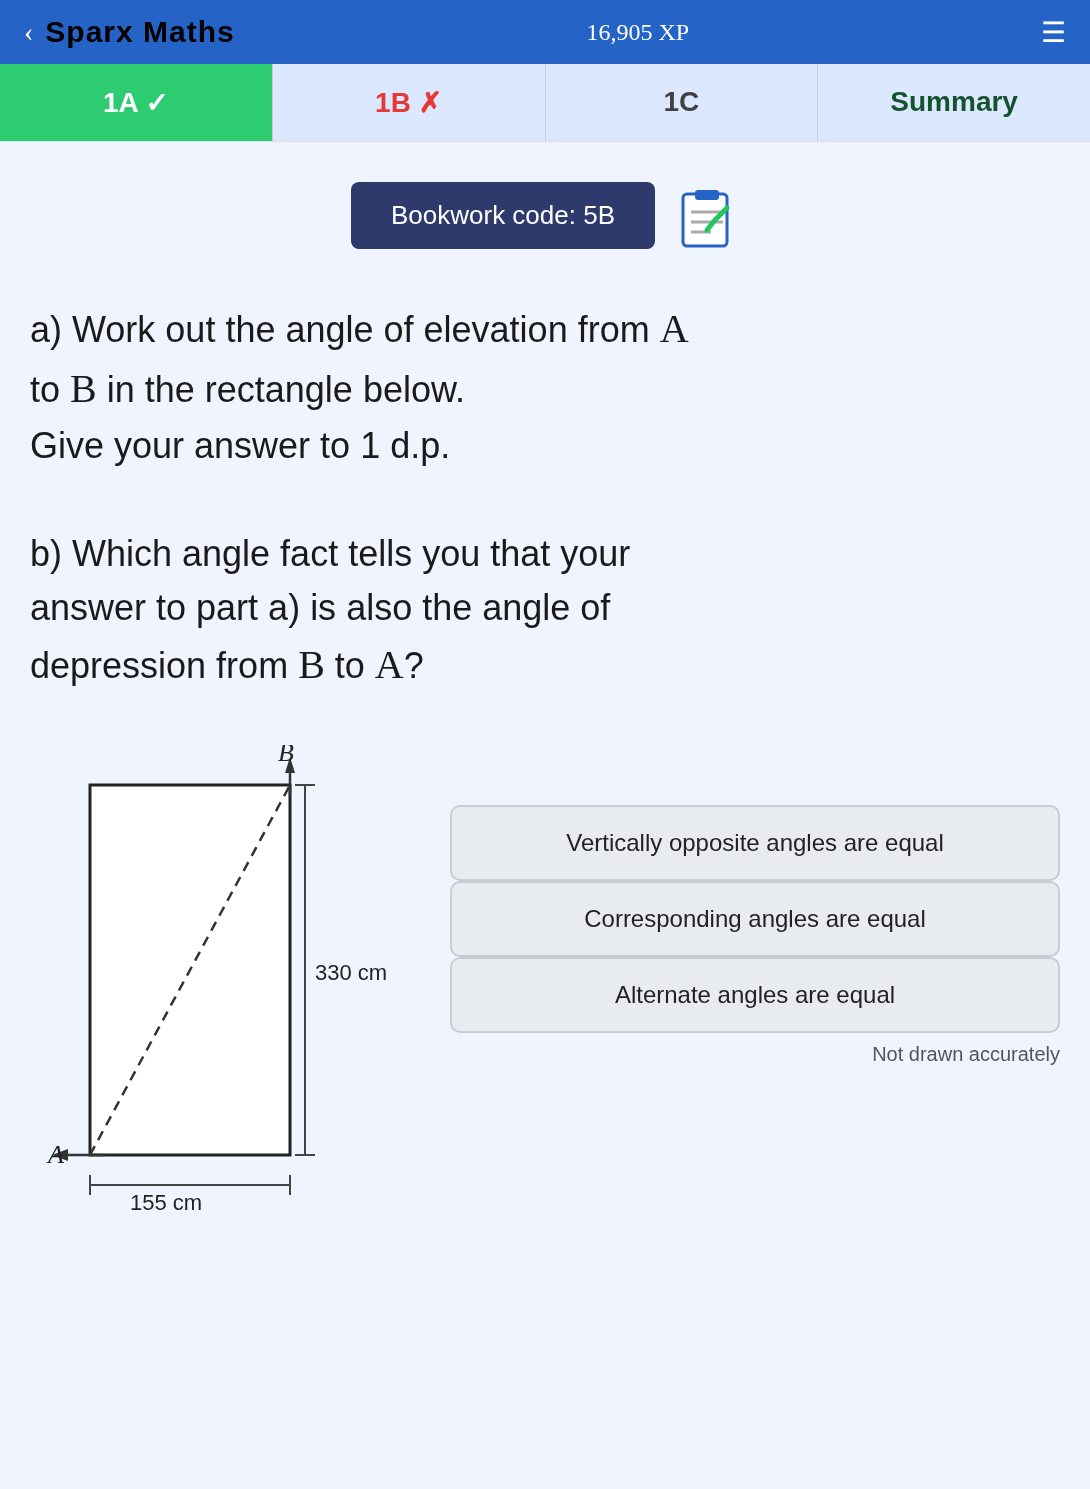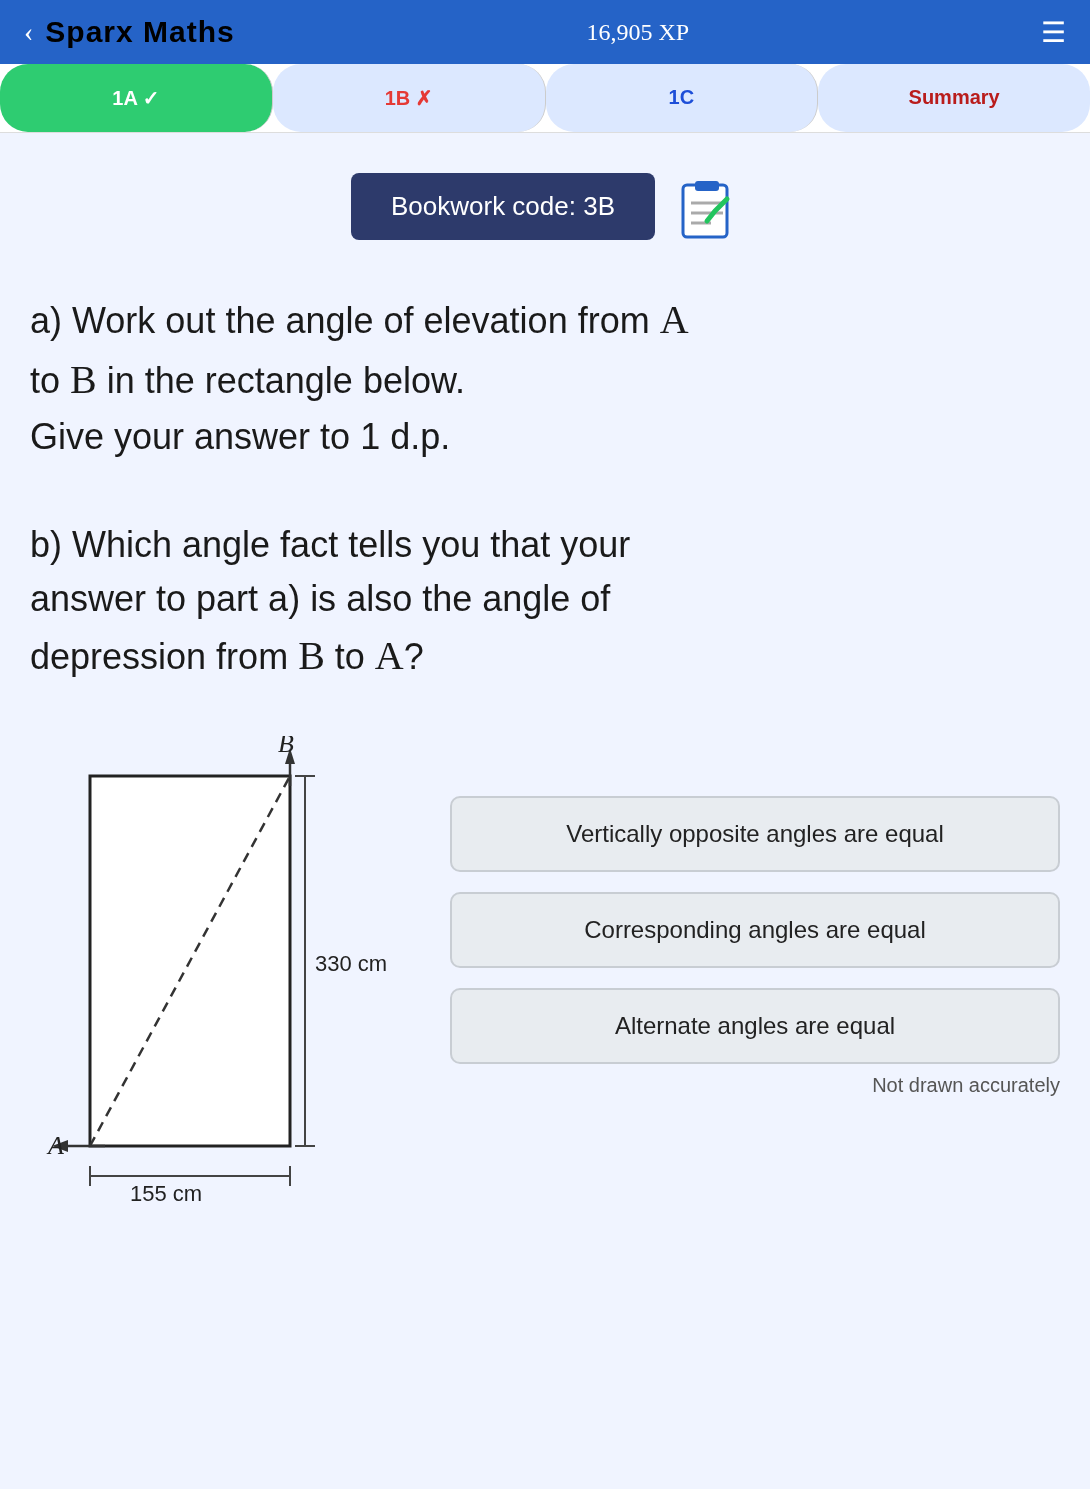--- a/index.html
+++ b/index.html
@@ -58,51 +58,50 @@
     .tabs {
       display: flex;
       background: white;
       border-bottom: 1px solid #ddd;
     }
 
     .tab {
       flex: 1;
       padding: 22px 10px;
       text-align: center;
-      font-size: 20px;
+      font-size: 28px;
       font-weight: bold;
       font-family: Arial, sans-serif;
       cursor: pointer;
       background: #dce8ff;
       border-right: 1px solid #ccc;
-      border-radius: 28px;
     }
 
     .tab:last-child {
       border-right: none;
     }
 
     .tab-1a {
       background: #2ecc71;
       color: white;
     }
 
     .tab-1b {
       background: #dce8ff;
       color: #e53935;
     }
 
     .tab-1c, .tab-1d {
       background: #dce8ff;
-      color: #1d4ed8;
+      color: #404040;
     }
 
     .tab-summary {
       background: #dce8ff;
-      color: #b91c1c;
+      color: #14532d;
     }
 
     
     .main-content {
       padding: 40px 30px 60px 30px;
       background: #f0f4ff;
     }
 
     
     .bookwork-row {
@@ -155,21 +154,20 @@
     .diagram-container {
       flex: 0 0 auto;
       position: relative;
     }
 
     
     .answer-options {
       flex: 1;
       display: flex;
       flex-direction: column;
-      gap: 20px;
       padding-top: 60px;
     }
 
     .option-btn {
       background: #e8ecf0;
       border: 2px solid #c8cdd3;
       border-radius: 10px;
       padding: 22px 28px;
       font-size: 24px;
       font-family: Arial, sans-serif;
@@ -209,21 +207,21 @@
     <span>1C</span>
   </div>
   <div class="tab tab-summary">
     <span>Summary</span>
   </div>
 </div>
 
 <div class="main-content">
 
   <div class="bookwork-row">
-    <div class="bookwork-badge">Bookwork code: 3B</div>
+    <div class="bookwork-badge">Bookwork code: 5B</div>
 
     <div class="check-icon">
       <svg width="64" height="64" viewBox="0 0 64 64" xmlns="http://www.w3.org/2000/svg">
 
         <rect x="8" y="10" width="44" height="52" rx="4" ry="4" fill="white" stroke="#2563c7" stroke-width="3"></rect>
 
         <rect x="20" y="6" width="24" height="10" rx="3" ry="3" fill="#2563c7"></rect>
 
         <line x1="16" y1="28" x2="48" y2="28" stroke="#aaa" stroke-width="3"></line>
         <line x1="16" y1="38" x2="48" y2="38" stroke="#aaa" stroke-width="3"></line>

